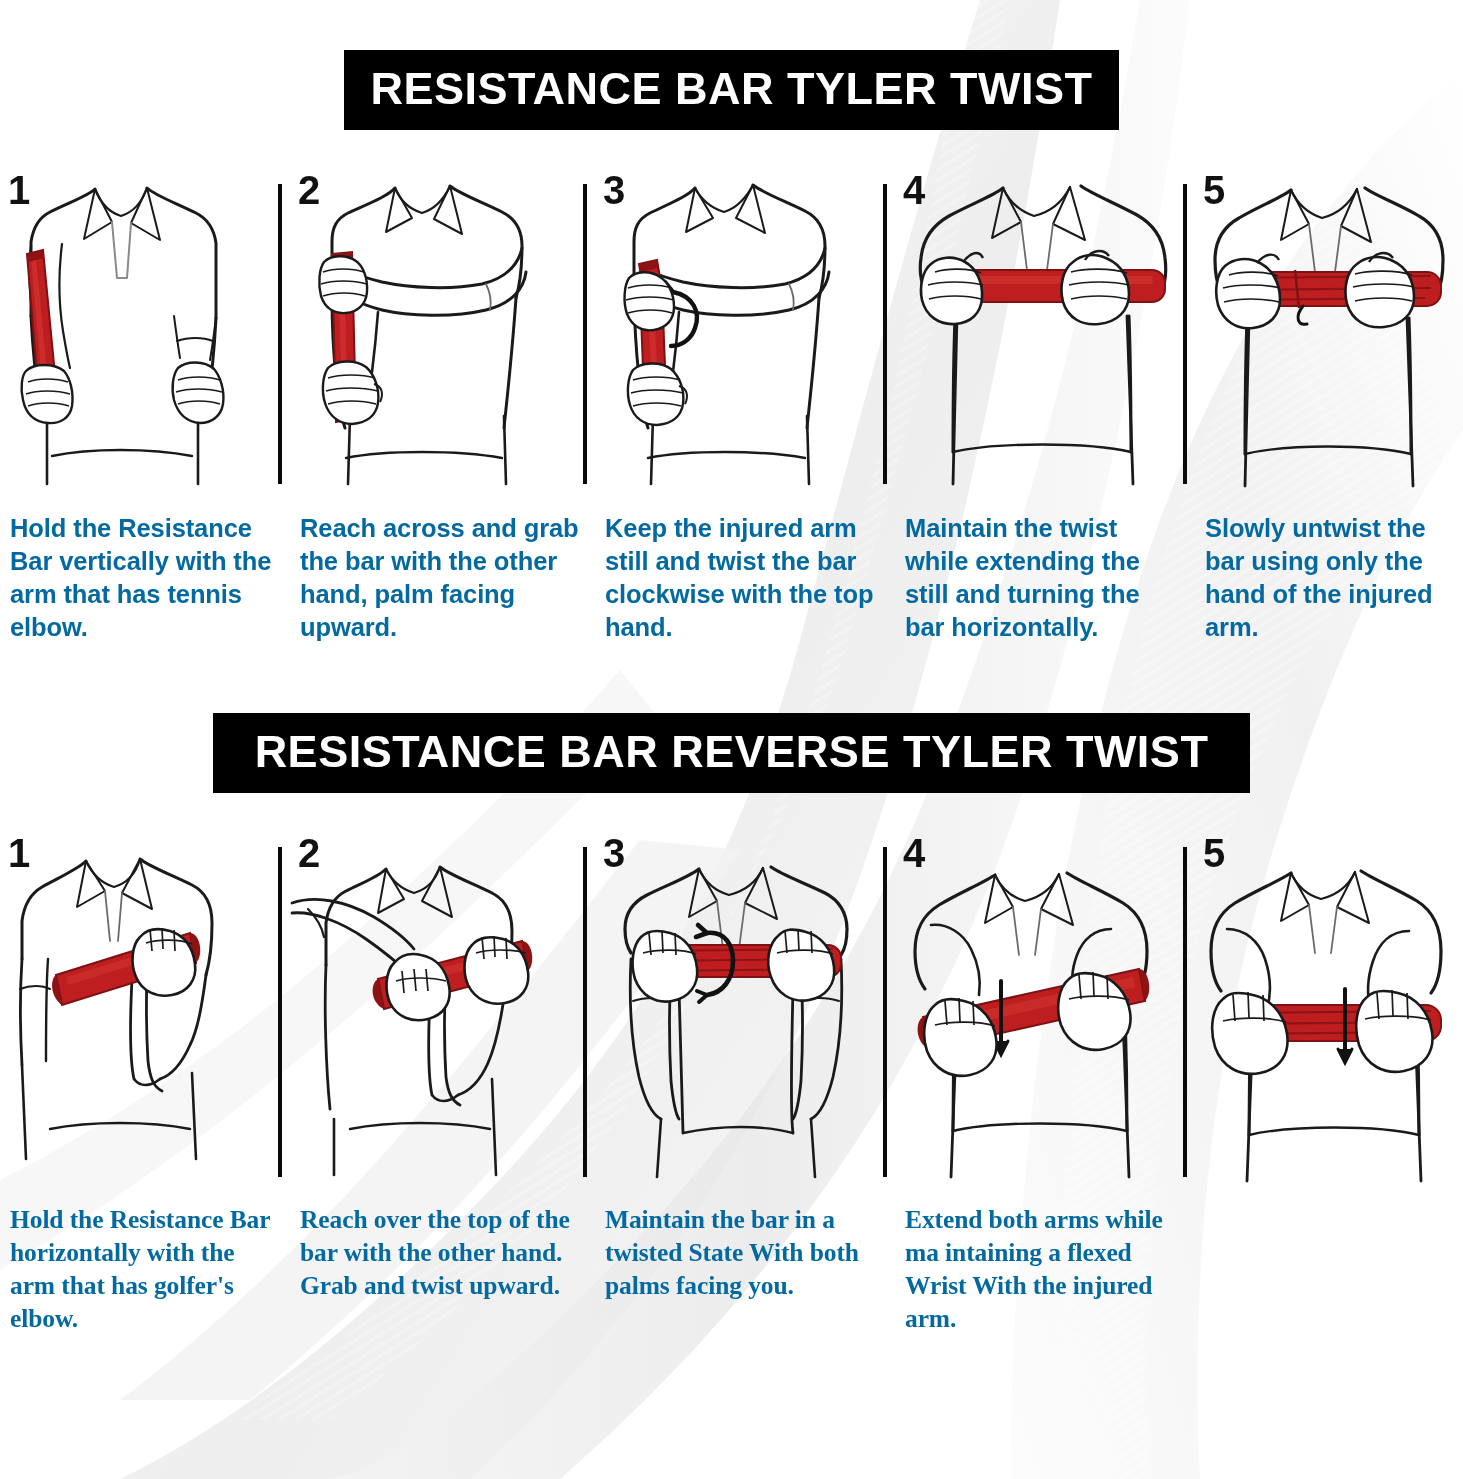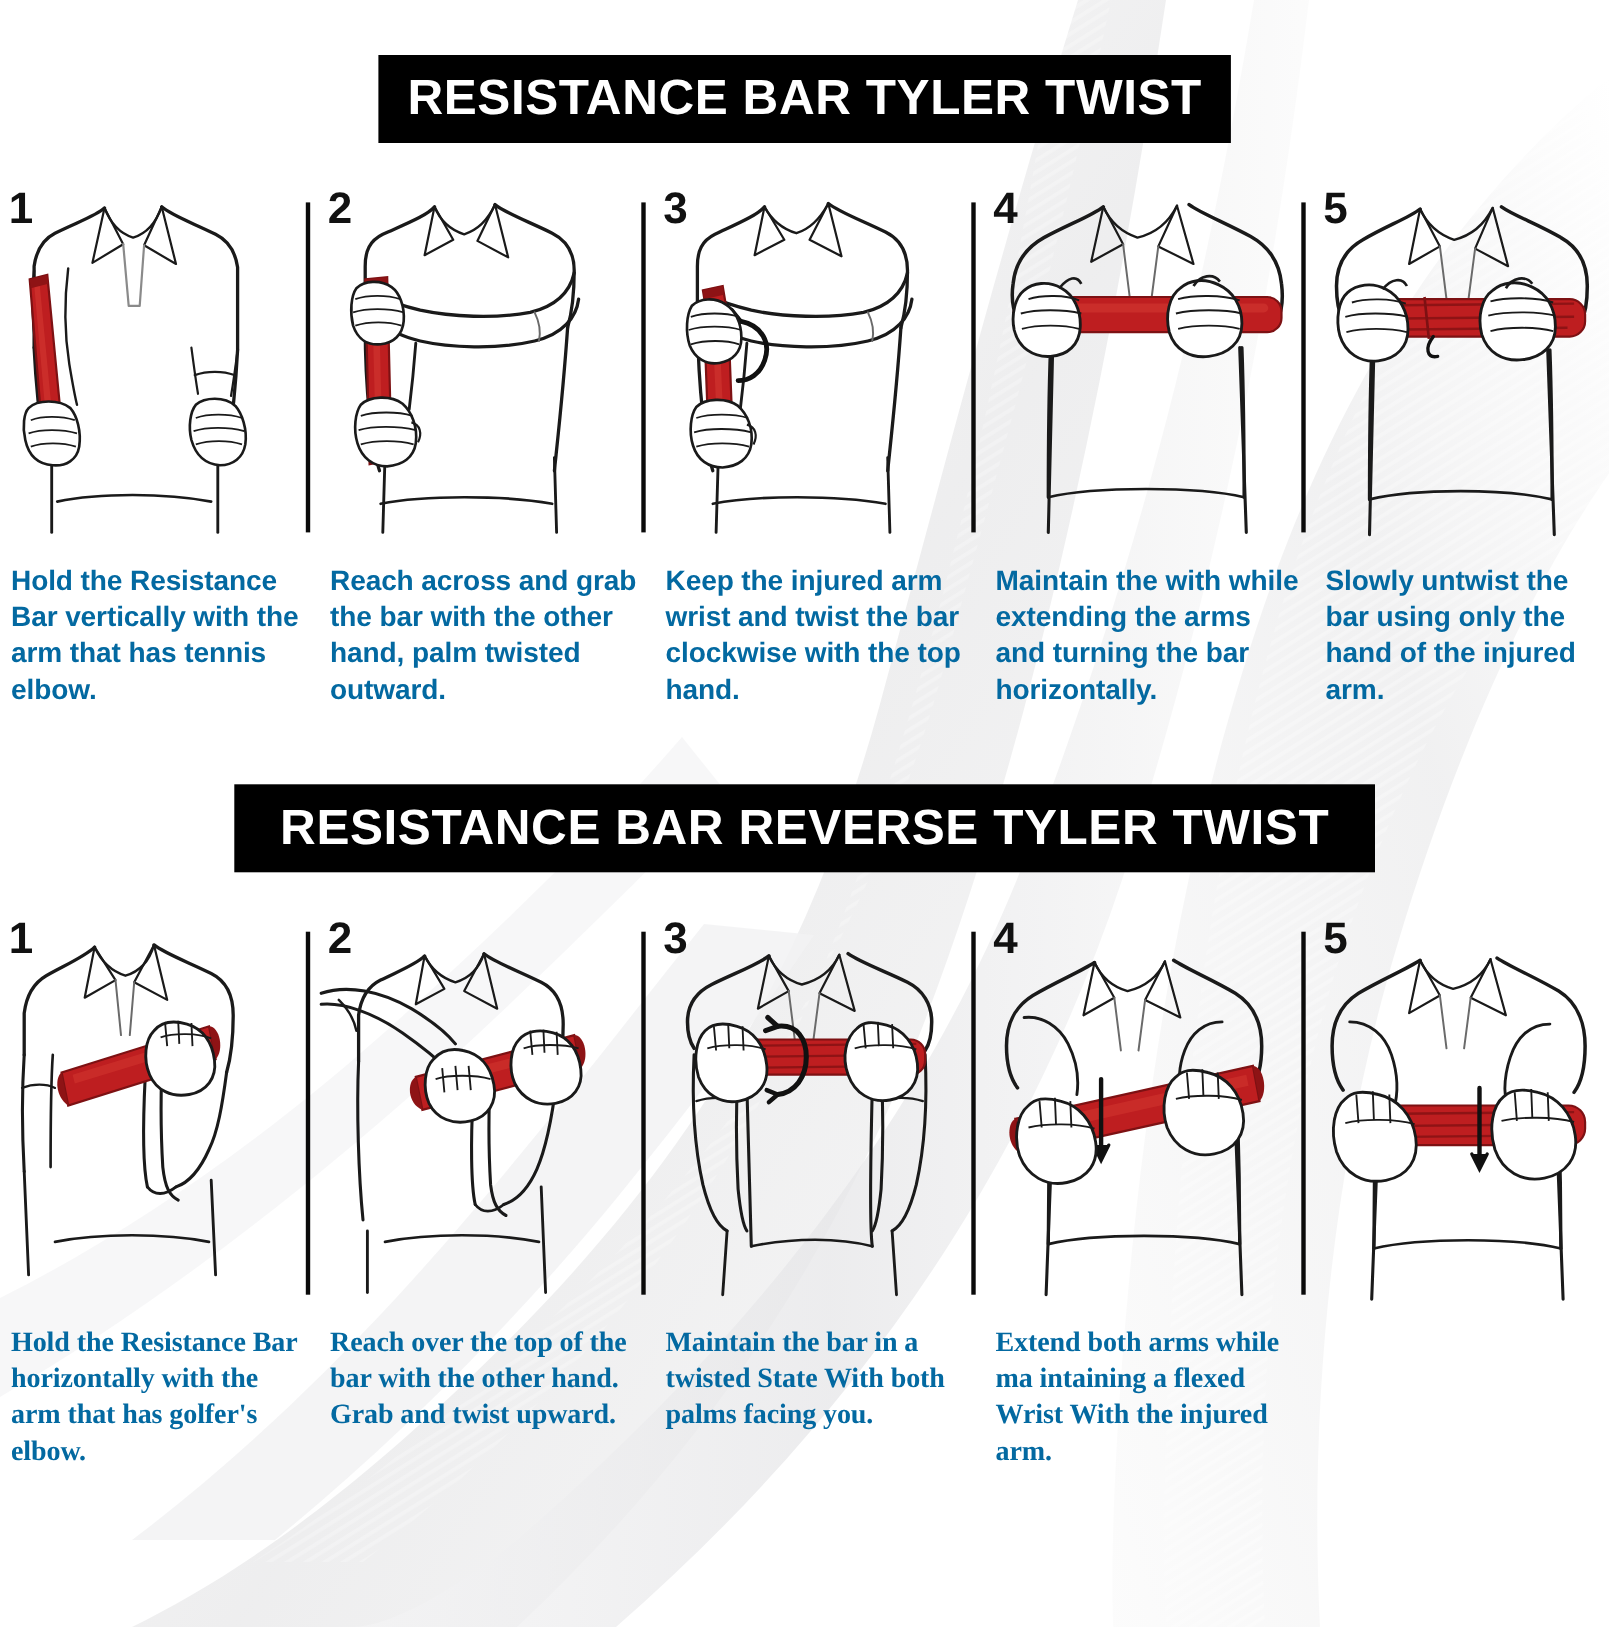--- a/index.html
+++ b/index.html
@@ -356,27 +356,27 @@
           </svg>
         </div>
       </div>
     </div>
 
     <div class="row">
       <div class="cell c0">
           <div class="caption cap-top">Hold the Resistance Bar vertically with the arm that has tennis elbow.</div>
         </div>
       <div class="cell c1">
-          <div class="caption cap-top">Reach across and grab the bar with the other hand, palm twisted outward.</div>
+          <div class="caption cap-top">Reach across and grab the bar with the other hand, palm facing upward.</div>
         </div>
       <div class="cell c2">
-          <div class="caption cap-top">Keep the injured arm wrist and twist the bar clockwise with the top hand.</div>
+          <div class="caption cap-top">Keep the injured arm still and twist the bar clockwise with the top hand.</div>
         </div>
       <div class="cell c3">
-          <div class="caption cap-top">Maintain the with while extending the arms and turning the bar horizontally.</div>
+          <div class="caption cap-top">Maintain the twist while extending the still and turning the bar horizontally.</div>
         </div>
       <div class="cell c4">
           <div class="caption cap-top">Slowly untwist the bar using only the hand of the injured arm.</div>
         </div>
     </div>
   </div>
 
   <div class="sec2">
 
     <div class="banner-wrap" style="padding-top:62px;">

